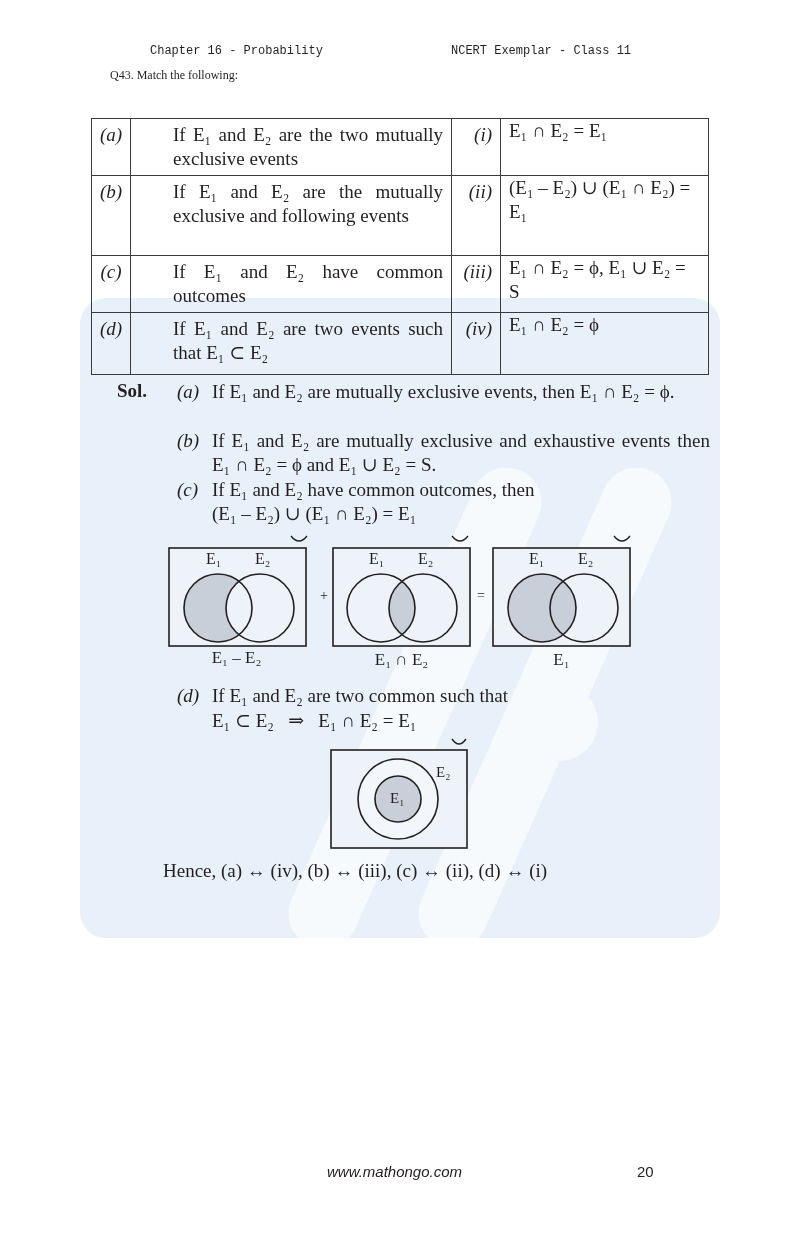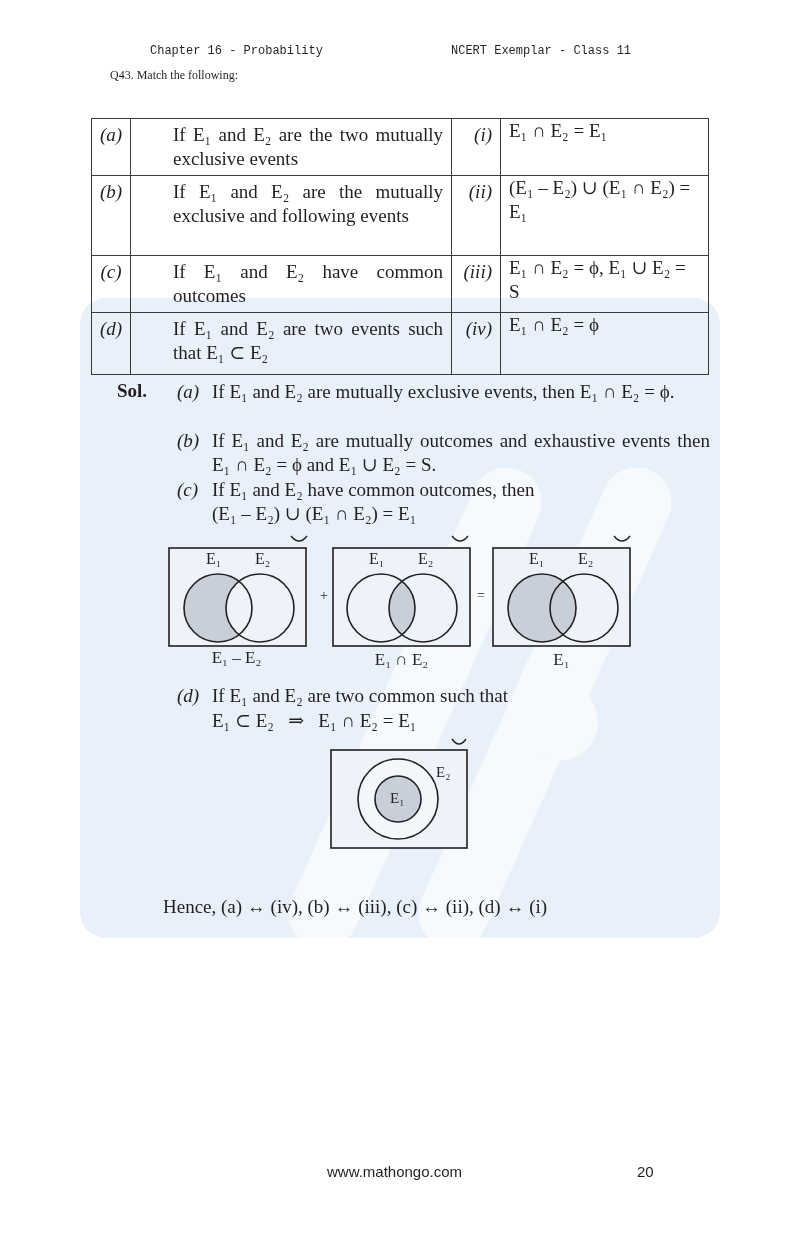--- a/index.html
+++ b/index.html
@@ -23,21 +23,21 @@
   table.match td.stmt{width:270px;text-align:justify;text-align-last:left;padding-left:42px;}
   table.match td.rlab{width:32px;text-align:right;padding-right:8px;}
   table.match td.rres{font-size:19px;padding-top:0;}
 
   .sol{left:117px;top:380px;font-size:19px;font-weight:bold;}
   .sitem{font-size:19px;line-height:24px;}
   .slab{position:absolute;left:177px;}
   .stext{position:absolute;left:212px;width:498px;text-align:justify;}
 
   .caption{font-size:17px;text-align:center;position:absolute;}
-  .hence{left:163px;top:860px;font-size:19px;margin-top:36px;}
+  .hence{left:163px;top:860px;font-size:19px;}
   .footer{top:1163px;font-size:15px;}
 </style>
 </head>
 <body>
 
 <div class="abs wm">
   <div class="stripe" style="left:300px;top:150px;"></div>
   <div class="stripe" style="left:430px;top:150px;"></div>
   <div class="dot" style="left:440px;top:385px;"></div>
 </div>
@@ -80,21 +80,21 @@
   </table>
 
 <div class="abs sol">Sol.</div>
 
 <div class="sitem">
   <span class="slab it" style="top:380px;">(a)</span>
   <div class="stext" style="top:380px;">If E₁ and E₂ are mutually exclusive events, then E₁ ∩ E₂ = ϕ.</div>
 </div>
 <div class="sitem">
   <span class="slab it" style="top:429px;">(b)</span>
-  <div class="stext" style="top:429px;">If E₁ and E₂ are mutually outcomes and exhaustive events then E₁ ∩ E₂ = ϕ and E₁ ∪ E₂ = S.</div>
+  <div class="stext" style="top:429px;">If E₁ and E₂ are mutually exclusive and exhaustive events then E₁ ∩ E₂ = ϕ and E₁ ∪ E₂ = S.</div>
 </div>
 <div class="sitem">
   <span class="slab it" style="top:478px;">(c)</span>
   <div class="stext" style="top:478px;">If E₁ and E₂ have common outcomes, then</div>
   <div class="stext" style="top:502px;">(E₁ – E₂) ∪ (E₁ ∩ E₂) = E₁</div>
 </div>
 
 <svg class="abs" style="left:160px;top:530px;" width="480" height="150">
   <defs>
     <clipPath id="c1a">
@@ -154,14 +154,14 @@
   <rect x="6" y="15" width="136" height="98" fill="#eef3fa" stroke="#231f20" stroke-width="1.6"></rect>
   <circle cx="73" cy="64" r="40" fill="#f3f7fc" stroke="#231f20" stroke-width="1.6"></circle>
   <circle cx="73" cy="64" r="23" fill="#c9cfd8" stroke="#231f20" stroke-width="1.6"></circle>
   <path d="M127,4 q7,10 14,0" fill="none" stroke="#231f20" stroke-width="1.4"></path>
 </svg>
 <div class="abs" style="left:390px;top:790px;font-size:15px;">E₁</div>
 <div class="abs" style="left:436px;top:764px;font-size:15px;">E₂</div>
 
 <div class="abs hence">Hence, (a) ↔ (iv), (b) ↔ (iii), (c) ↔ (ii), (d) ↔ (i)</div>
 
-<div class="abs footer sans" style="left:327px;">www.mathongo.com</div>
+<div class="abs footer sans" style="left:327px;font-style:italic;">www.mathongo.com</div>
 <div class="abs footer sans" style="left:637px;">20</div>
 
 </body></html>

